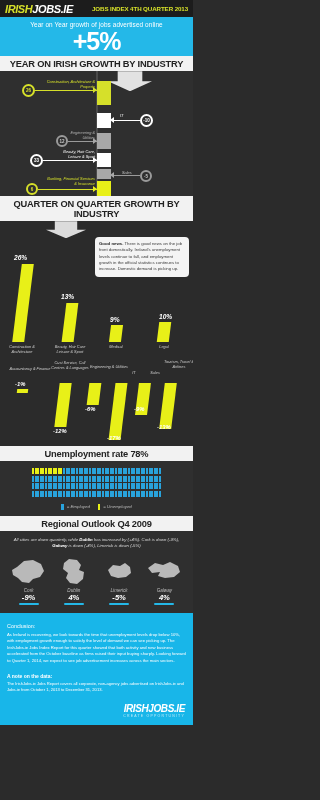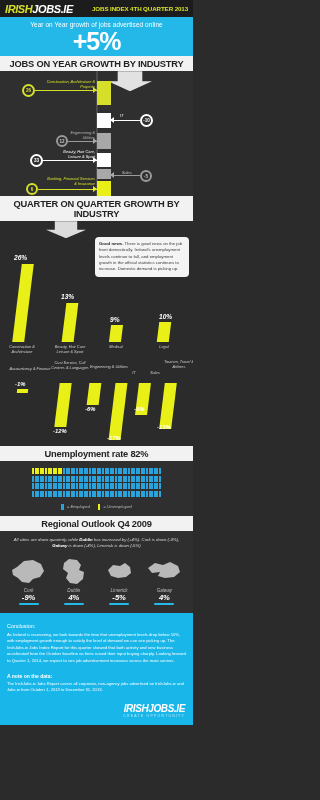--- a/index.html
+++ b/index.html
@@ -160,21 +160,21 @@
     <span class="irish">IRISH</span><span class="jobs">JOBS</span><span class="ie">.IE</span>
   </div>
   <div class="masthead-title">JOBS INDEX 4TH QUARTER 2013</div>
 </div>
 
 <div class="hero">
   <div class="hero-sub">Year on Year growth of jobs advertised online</div>
   <div class="hero-big">+5%</div>
 </div>
 
-<div class="banner">JOBS ON YEAR GROWTH BY INDUSTRY</div>
+<div class="banner">YEAR ON IRISH GROWTH BY INDUSTRY</div>
 
 <div class="yoy">
   <div class="yoy-arrow"></div>
   <div class="axis"></div>
 
   <div class="yoy-bar" style="top:10px;height:24px;background:#d6e02a;"></div>
   <div class="yoy-dot" style="left:22px;top:13px;width:13px;height:13px;border-color:#d6e02a;color:#d6e02a;">
       <span>26</span>
     </div>
   <div class="yoy-line" style="left:35px;top:19px;width:62px;background:#d6e02a;"></div>
@@ -270,21 +270,21 @@
     <div class="qval neg" style="left:107px;top:214px;">-17%</div>
 
     <div class="qbar" style="left:137px;top:162px;width:12px;height:32px;"></div>
     <div class="qval neg" style="left:134px;top:185px;">-9%</div>
 
     <div class="qbar" style="left:162px;top:162px;width:12px;height:46px;"></div>
     <div class="qval neg" style="left:157px;top:203px;">-13%</div>
   </div>
 </div>
 
-<div class="banner">Unemployment rate 82%</div>
+<div class="banner">Unemployment rate 78%</div>
 
 <div class="unemp">
   <div class="people" id="people-grid">
       <div class="prow">
         <span class="person" style="background: rgb(232, 240, 24);"></span>
         <span class="person" style="background: rgb(232, 240, 24);"></span>
         <span class="person" style="background: rgb(232, 240, 24);"></span>
         <span class="person" style="background: rgb(232, 240, 24);"></span>
         <span class="person" style="background: rgb(232, 240, 24);"></span>
         <span class="person" style="background: rgb(232, 240, 24);"></span>

